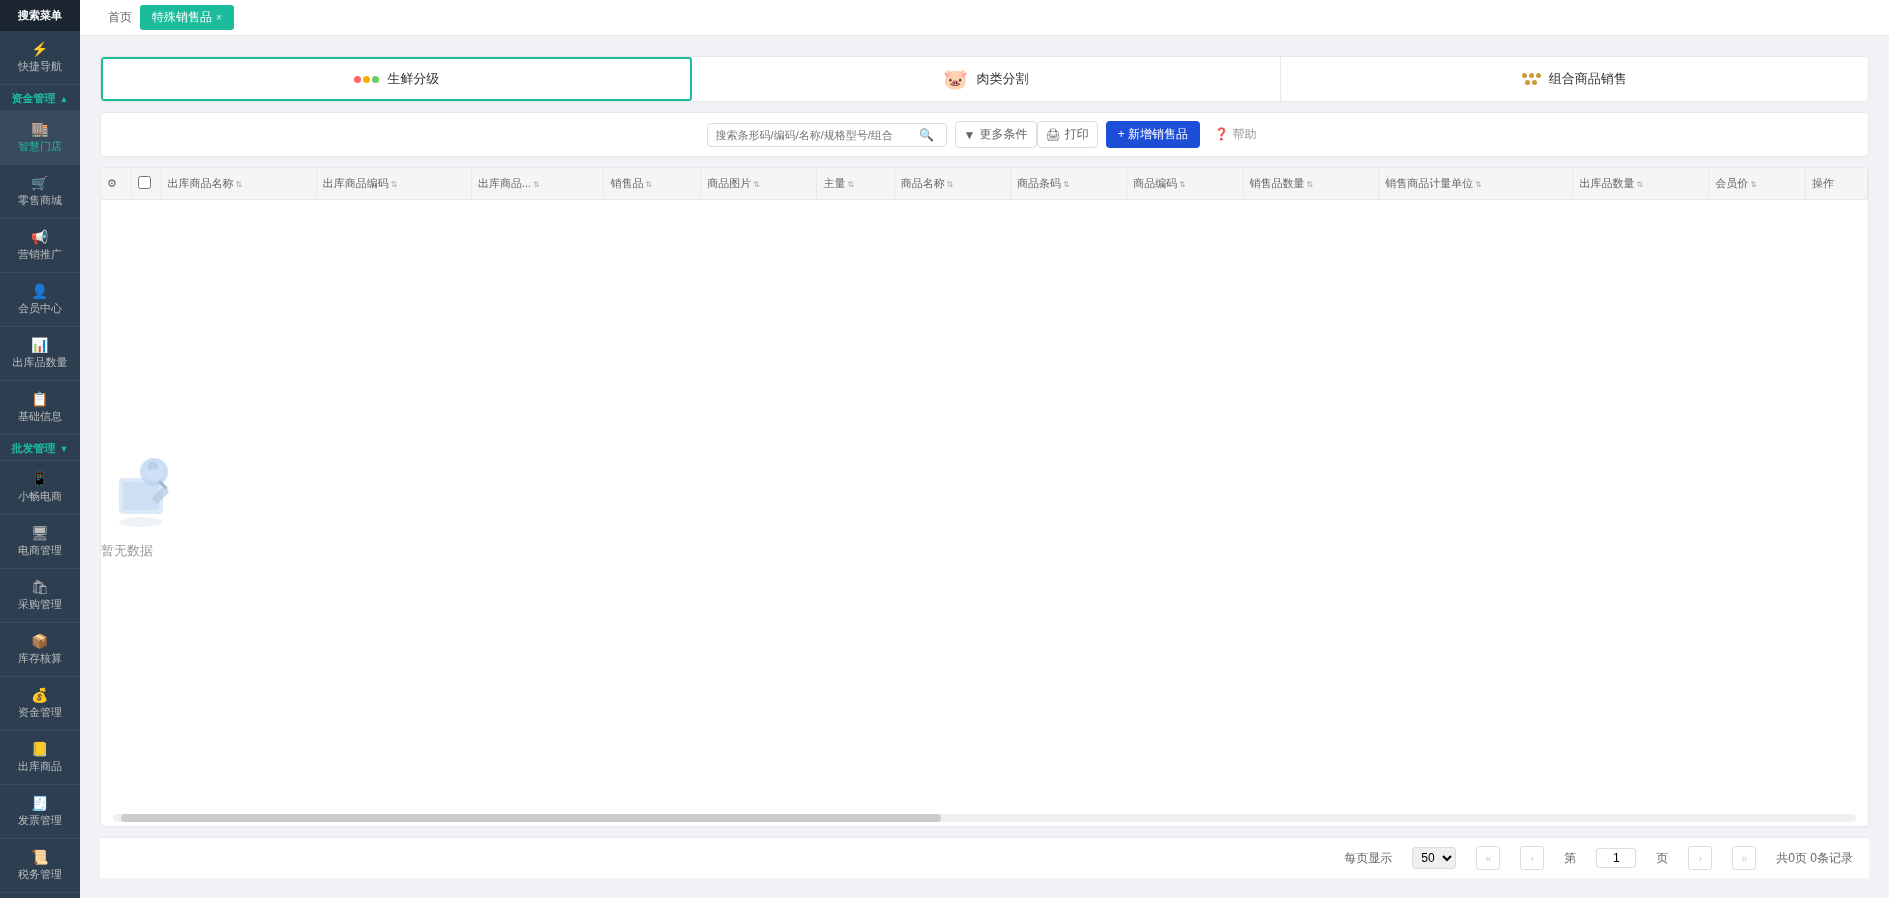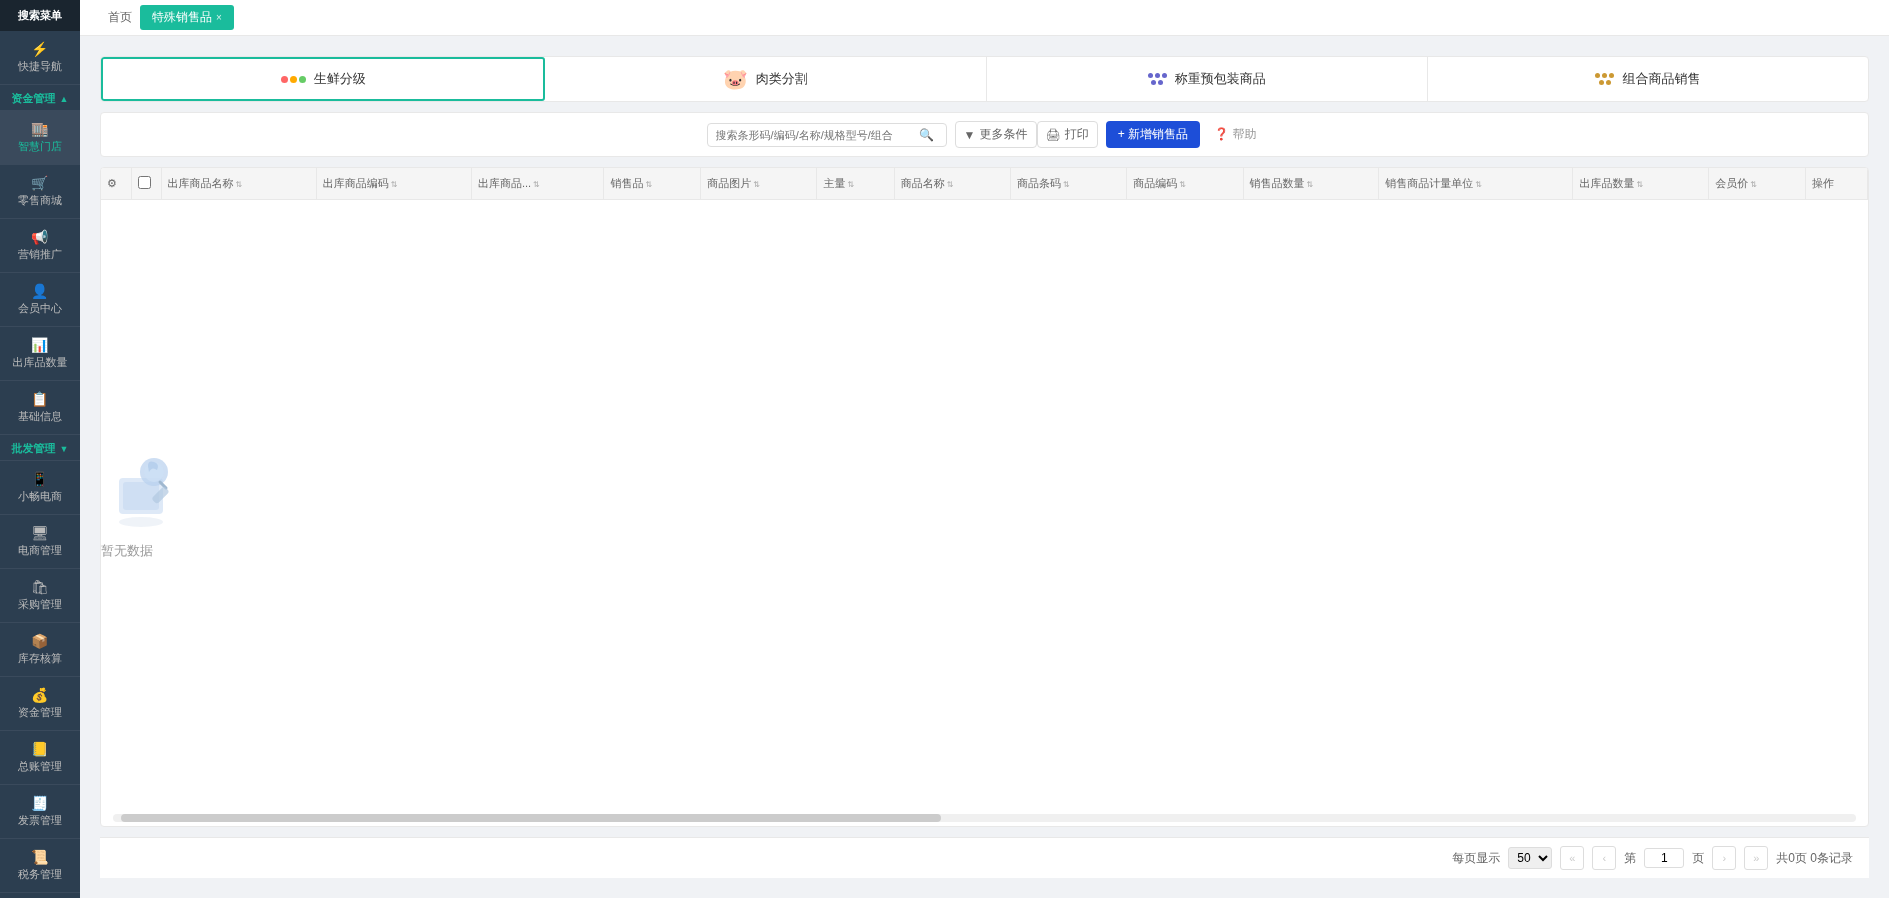--- a/index.html
+++ b/index.html
@@ -262,21 +262,21 @@
     }
 
     
     .pagination {
       background: #fff;
       border-top: 1px solid #e8e8e8;
       padding: 8px 16px;
       display: flex;
       align-items: center;
       justify-content: flex-end;
-      gap: 8px;
+      gap: 20px;
       font-size: 12px;
       color: #666;
       flex-shrink: 0;
     }
     .pagination select {
       border: 1px solid #ddd;
       border-radius: 3px;
       padding: 2px 4px;
       font-size: 12px;
     }
@@ -380,21 +380,21 @@
   <div class="sidebar-item">
     <span class="sidebar-item-icon">📦</span>
     <span>库存核算</span>
   </div>
   <div class="sidebar-item">
     <span class="sidebar-item-icon">💰</span>
     <span>资金管理</span>
   </div>
   <div class="sidebar-item">
     <span class="sidebar-item-icon">📒</span>
-    <span>总账管理</span>
+    <span>出库商品</span>
   </div>
   <div class="sidebar-item">
     <span class="sidebar-item-icon">🧾</span>
     <span>发票管理</span>
   </div>
   <div class="sidebar-item">
     <span class="sidebar-item-icon">📜</span>
     <span>税务管理</span>
   </div>
   <div class="sidebar-item">
@@ -421,34 +421,20 @@
         <span style="display:flex;gap:2px;align-items:center;">
           <span style="display:inline-block;width:7px;height:7px;background:#f66;border-radius:50%;"></span>
           <span style="display:inline-block;width:7px;height:7px;background:#fa0;border-radius:50%;"></span>
           <span style="display:inline-block;width:7px;height:7px;background:#6c6;border-radius:50%;"></span>
         </span>
         <span>生鲜分级</span>
       </div>
       <div class="category-tab">
         <span style="font-size:20px;">🐷</span>
         <span>肉类分割</span>
-      </div>
-      <div class="category-tab">
-        <span style="display:flex;gap:2px;align-items:center;flex-direction:column;">
-          <span style="display:flex;gap:2px;">
-            <span style="display:inline-block;width:5px;height:5px;background:#66c;border-radius:50%;"></span>
-            <span style="display:inline-block;width:5px;height:5px;background:#66c;border-radius:50%;"></span>
-            <span style="display:inline-block;width:5px;height:5px;background:#66c;border-radius:50%;"></span>
-          </span>
-          <span style="display:flex;gap:2px;">
-            <span style="display:inline-block;width:5px;height:5px;background:#66c;border-radius:50%;"></span>
-            <span style="display:inline-block;width:5px;height:5px;background:#66c;border-radius:50%;"></span>
-          </span>
-        </span>
-        <span>称重预包装商品</span>
       </div>
       <div class="category-tab">
         <span style="display:flex;gap:2px;align-items:center;flex-direction:column;">
           <span style="display:flex;gap:2px;">
             <span style="display:inline-block;width:5px;height:5px;background:#c93;border-radius:50%;"></span>
             <span style="display:inline-block;width:5px;height:5px;background:#c93;border-radius:50%;"></span>
             <span style="display:inline-block;width:5px;height:5px;background:#c93;border-radius:50%;"></span>
           </span>
           <span style="display:flex;gap:2px;">
             <span style="display:inline-block;width:5px;height:5px;background:#c93;border-radius:50%;"></span>

